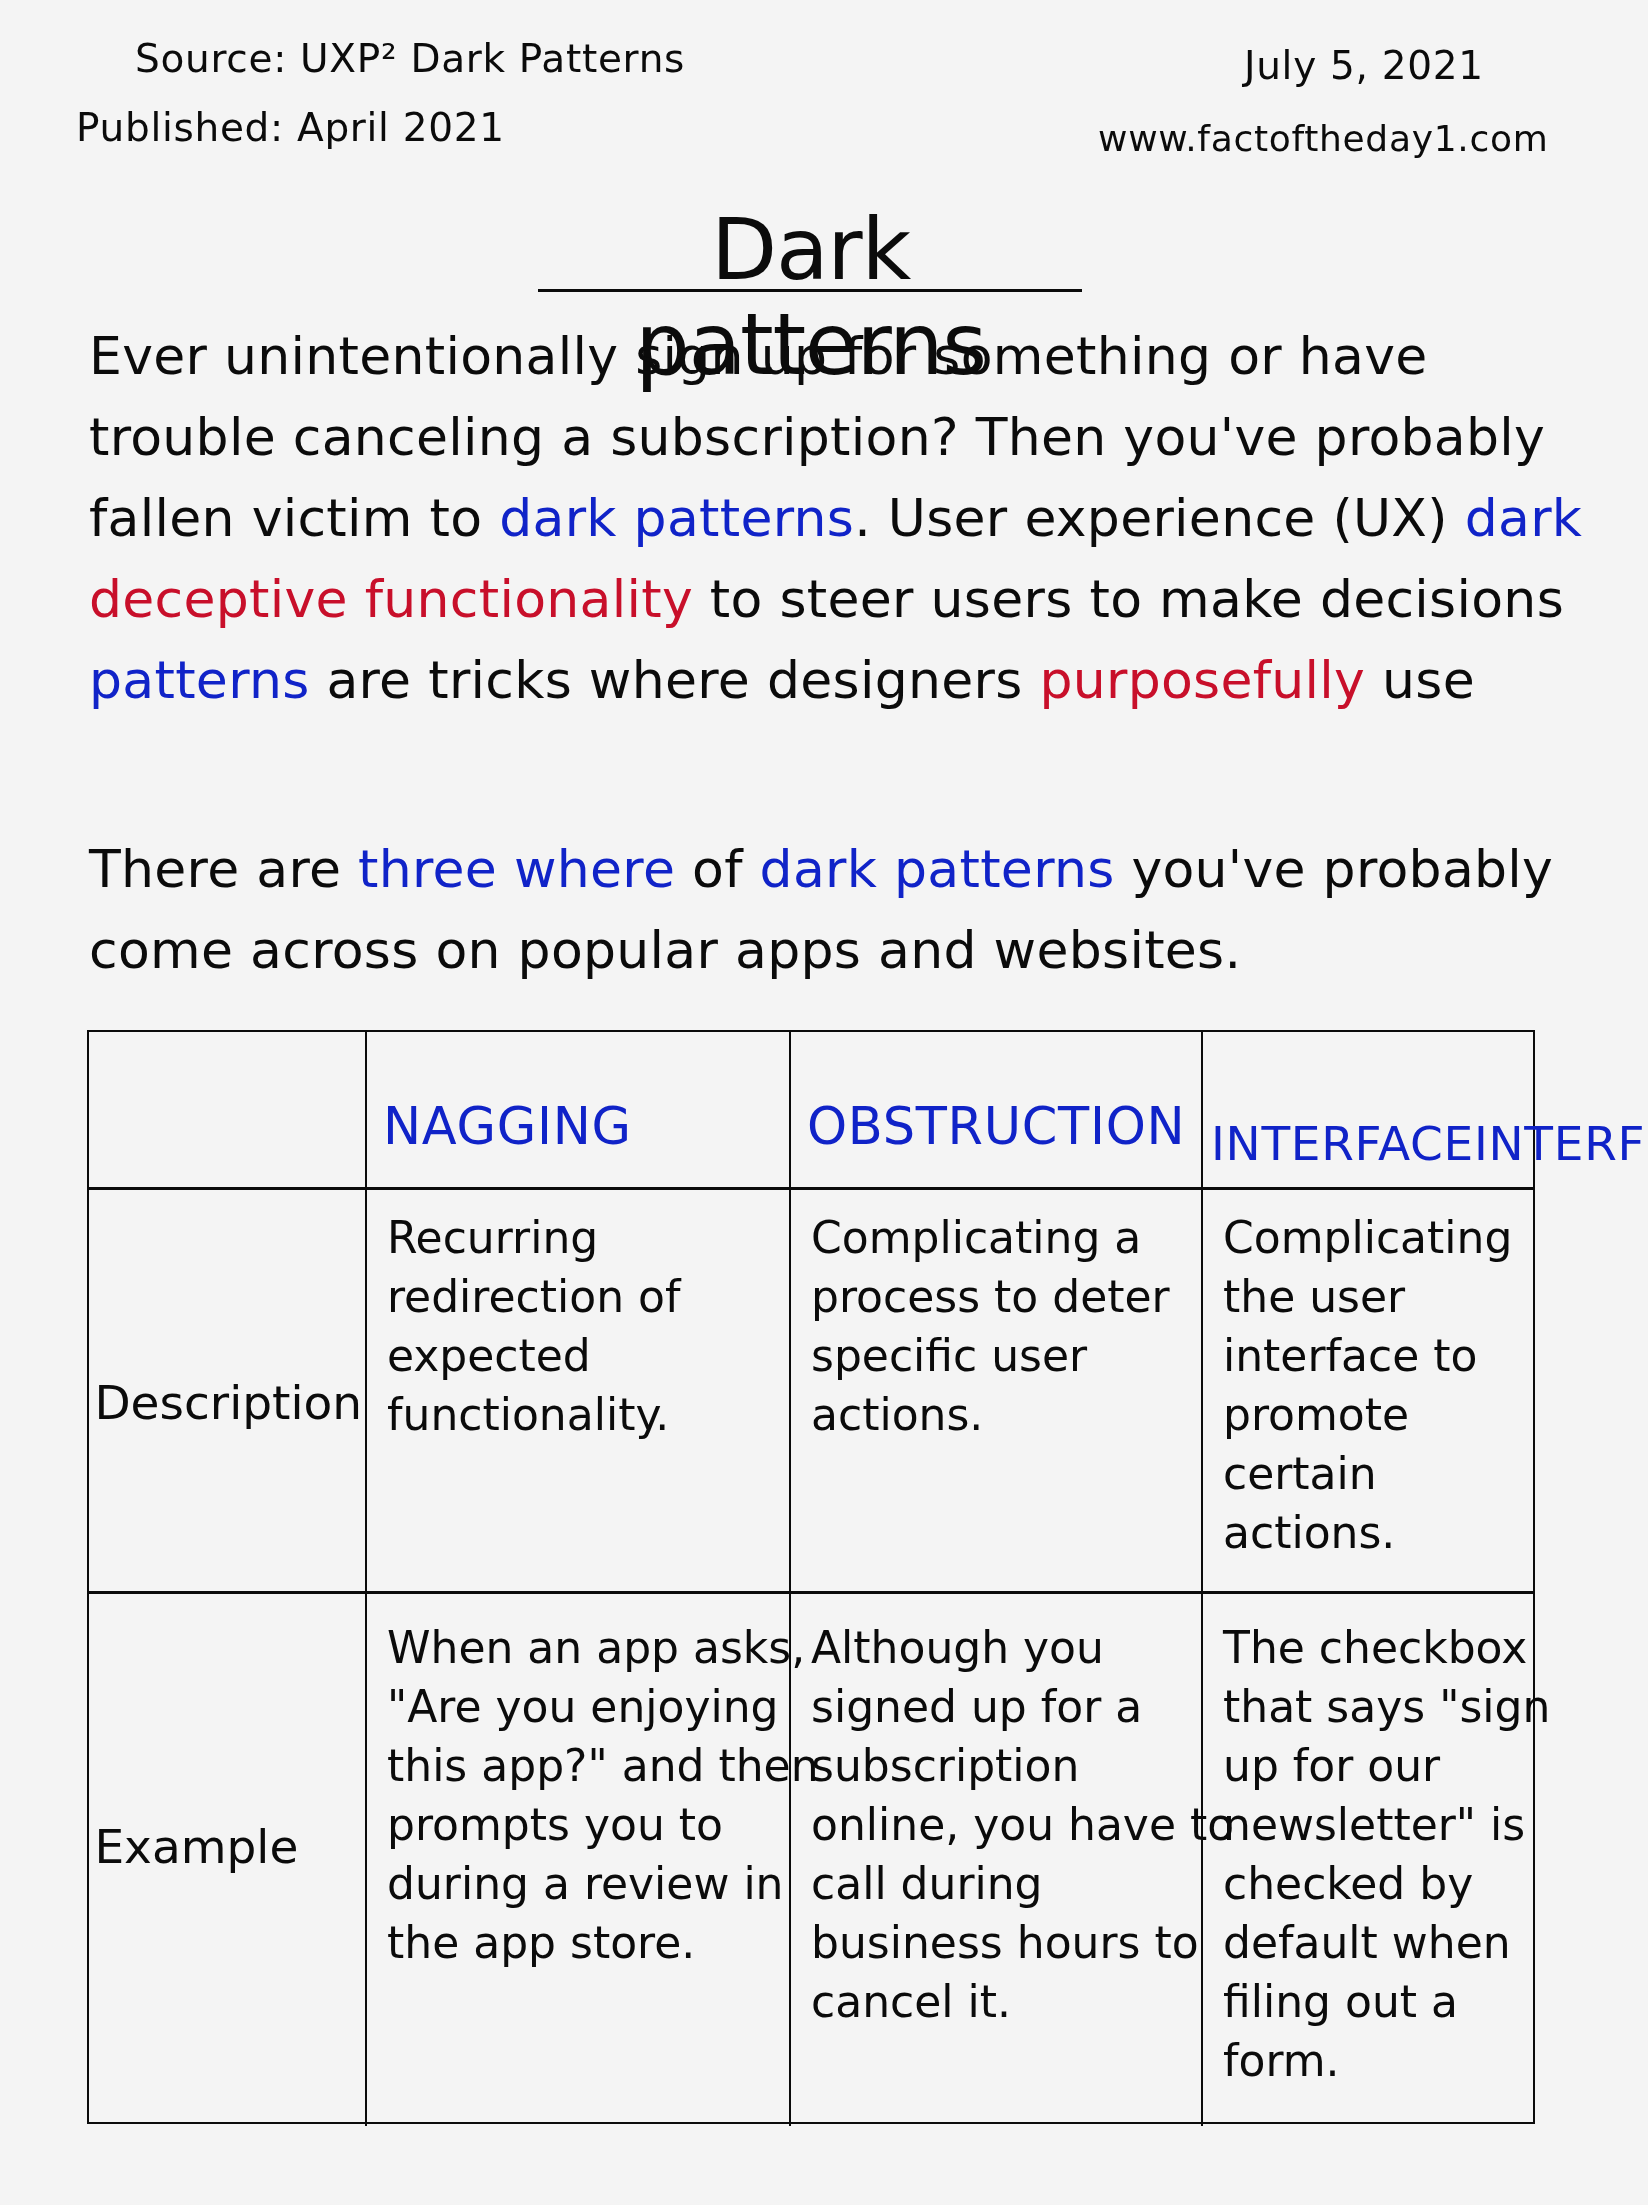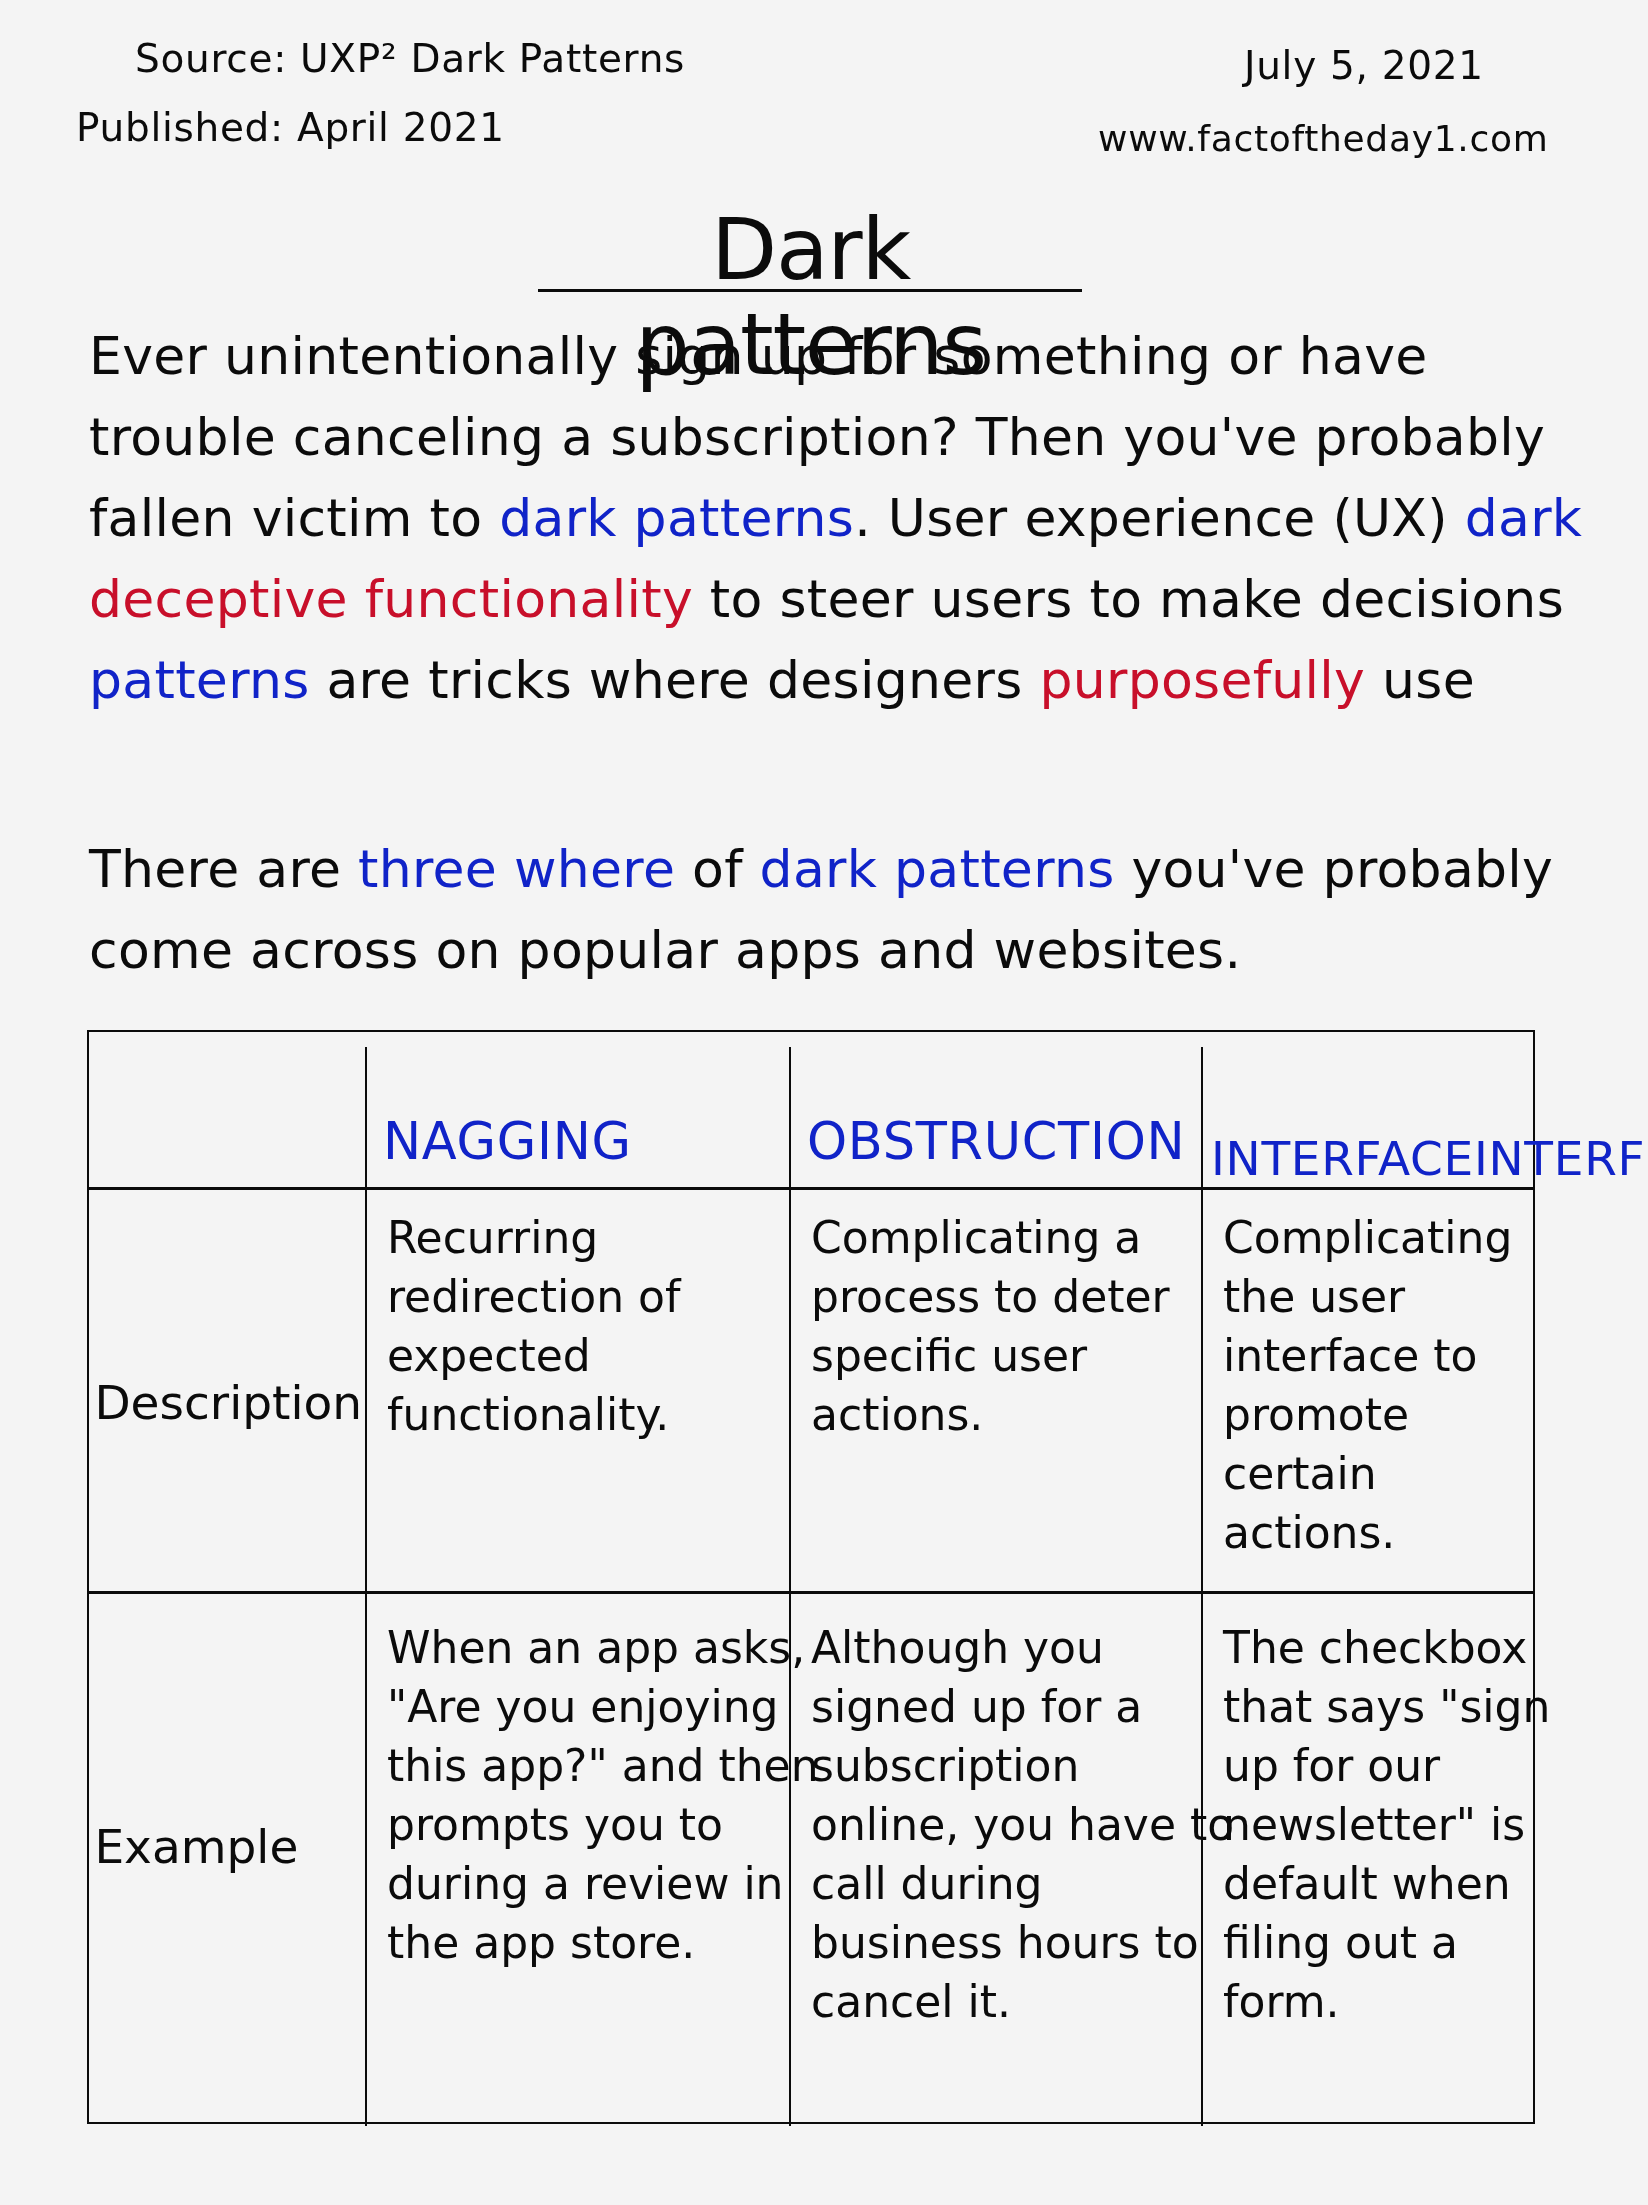--- a/index.html
+++ b/index.html
@@ -67,21 +67,21 @@
     .table {
       position: absolute;
       left: 87px;
       top: 1030px;
       width: 1448px;
       height: 1094px;
       border: 2.7px solid #0b0b0b;
       box-sizing: border-box;
     }
     .row { position: absolute; left: 0; right: 0; }
-    .row-head { top: 15px; height: 155px; }
+    .row-head { top: 0; height: 155px; }
     .row-desc { top: 155px; height: 404px; border-top: 3.4px solid #0b0b0b; }
     .row-ex   { top: 559px; height: 532px; border-top: 3.4px solid #0b0b0b; }
     .cell {
       position: absolute;
       top: 0;
       bottom: 0;
       box-sizing: border-box;
     }
     .c0 { left: 0;      width: 276px; }
     .c1 { left: 276px;  width: 424px; border-left: 2.7px solid #0b0b0b; }
@@ -216,20 +216,21 @@
           <span class="line">business hours to</span>
           <span class="line">cancel it.</span>
         </div>
     </div>
     <div class="cell c3">
       <div class="cell-text">
           <span class="line">The checkbox</span>
           <span class="line">that says "sign</span>
           <span class="line">up for our</span>
           <span class="line">newsletter" is</span>
+          <span class="line">checked by</span>
           <span class="line">default when</span>
           <span class="line">filing out a</span>
           <span class="line">form.</span>
         </div>
     </div>
   </div>
 </div>
 
 
 </body></html>

